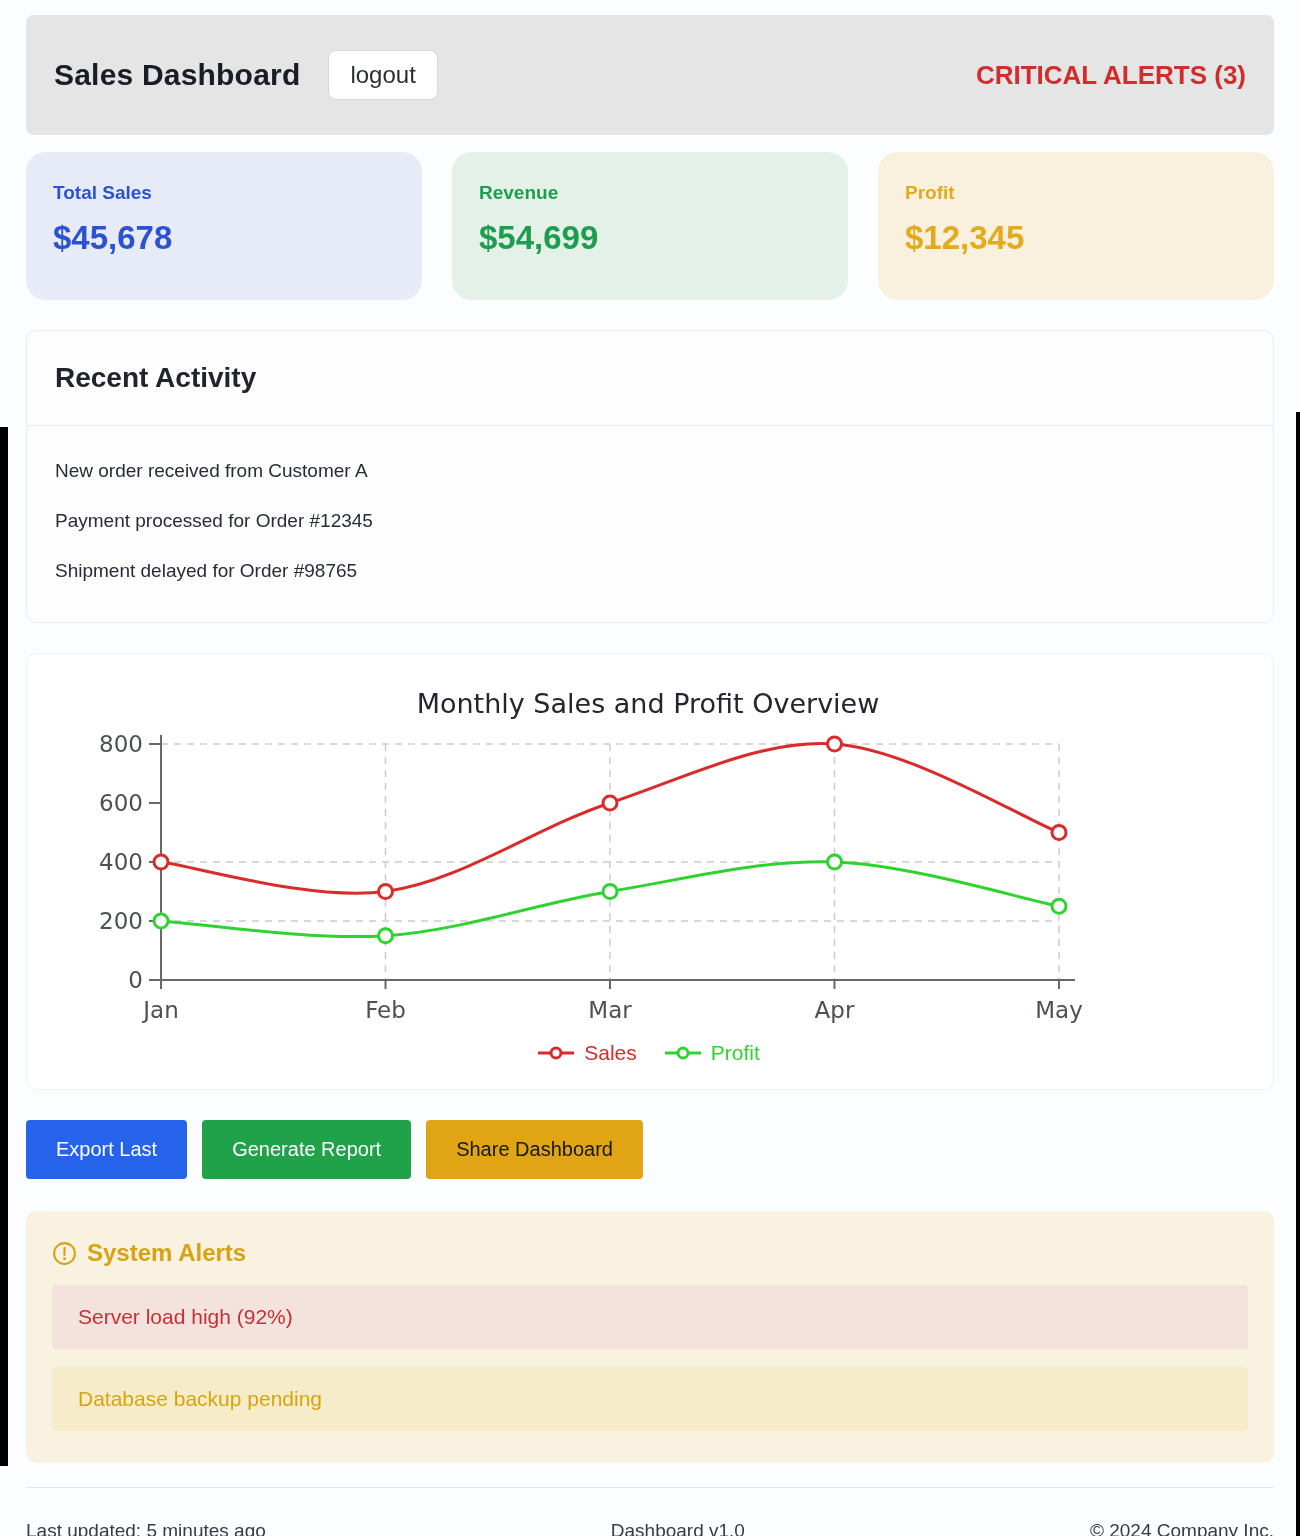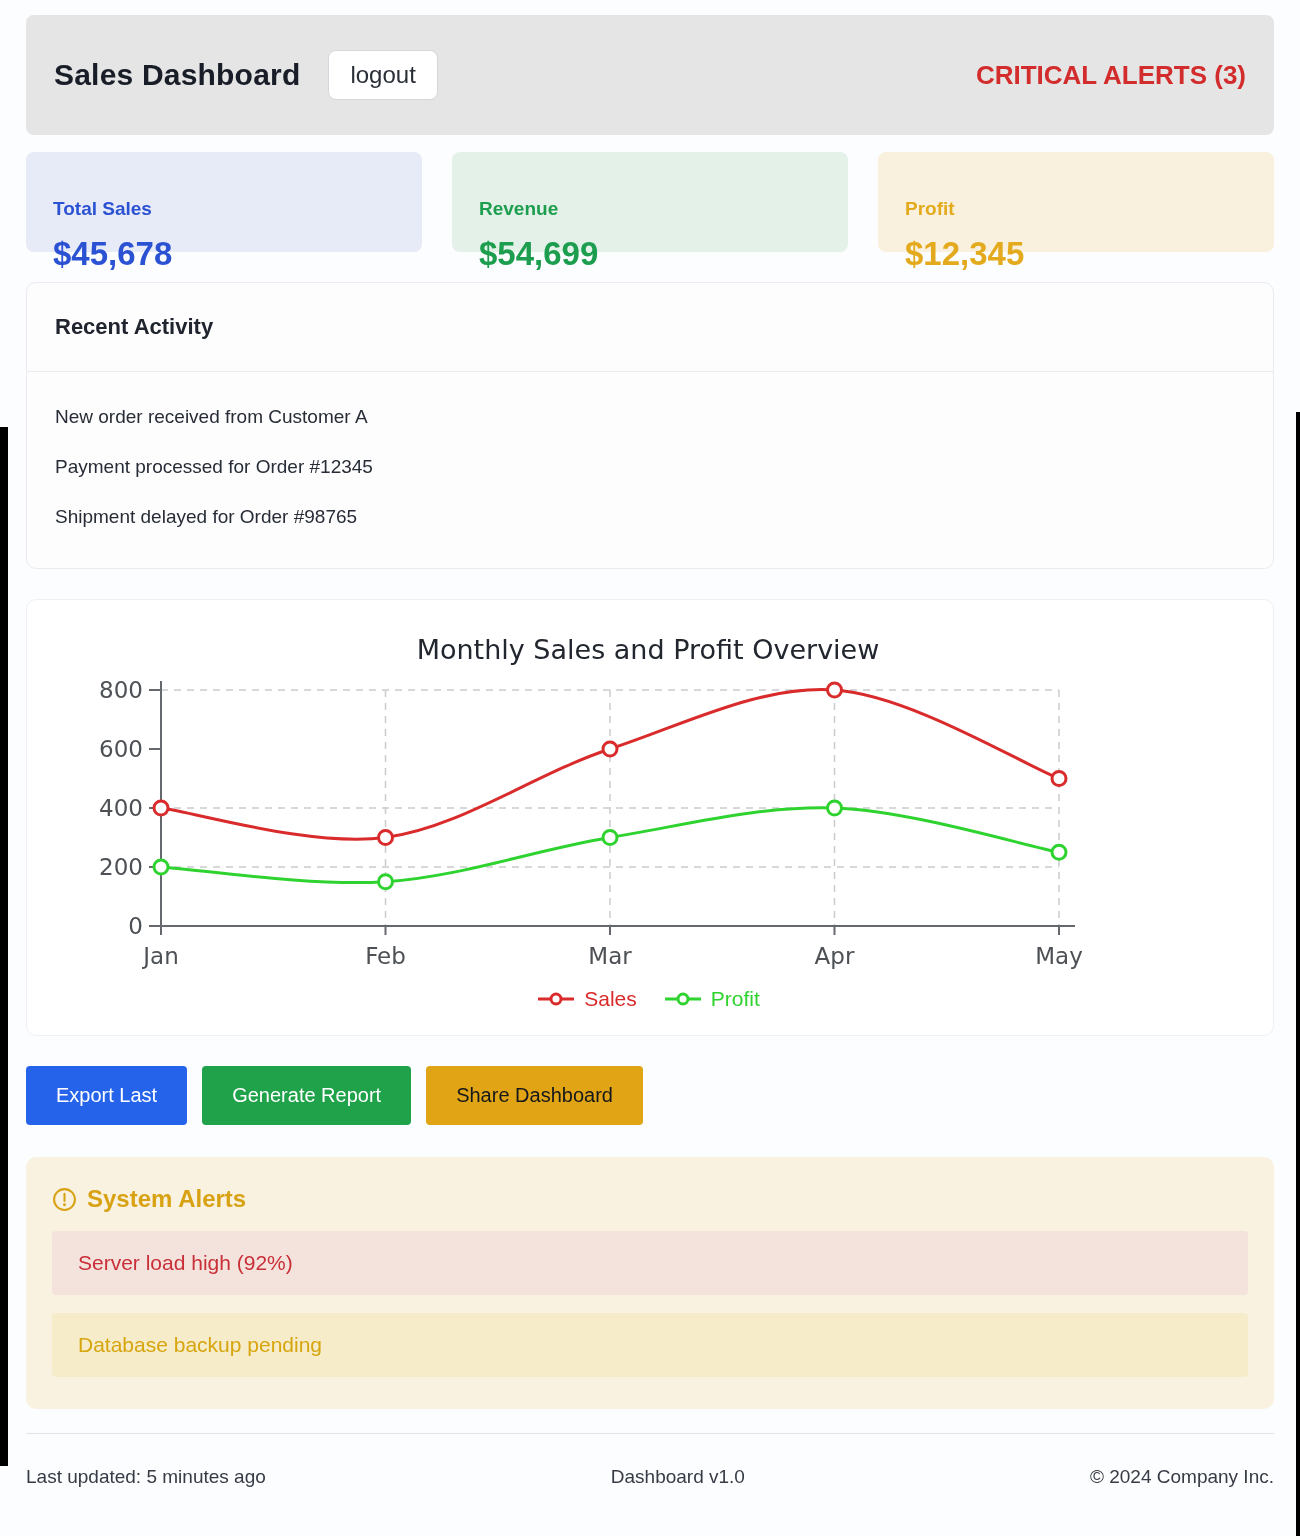--- a/index.html
+++ b/index.html
@@ -36,35 +36,35 @@
     padding: 10px 21px;
     font-size: 24px;
     color: #2a2e36;
     font-family: inherit;
     cursor: pointer;
   }
   .critical { margin-left: auto; font-size: 26px; font-weight: 700; color: #d32c2c; }
 
   
   .stats-row { display: grid; grid-template-columns: 1fr 1fr 1fr; gap: 30px; margin-bottom: 30px; }
-  .stat-card { border-radius: 8px; height: 100px; padding: 46px 27px; }
+  .stat-card { border-radius: 20px; height: 148px; padding: 30px 27px; }
   .stat-card .stat-label { font-size: 19px; font-weight: 600; }
   .stat-card .stat-value { font-size: 33px; font-weight: 700; margin-top: 15px; }
   .stat-blue  { background: #e7eaf7; color: #2b52d3; }
   .stat-green { background: #e4f1e8; color: #1d9e4f; }
   .stat-gold  { background: #f9f1de; color: #e3aa1d; }
 
   
   .activity-card {
     background: #fdfdfe;
     border: 1px solid #e9ebee;
     border-radius: 10px;
     margin-bottom: 30px;
   }
-  .activity-header { padding: 31px 28px; font-size: 22px; font-weight: 700; color: #20242e; border-bottom: 1px solid #e9ebee; }
+  .activity-header { padding: 31px 28px; font-size: 28px; font-weight: 700; color: #20242e; border-bottom: 1px solid #e9ebee; }
   .activity-list { padding: 34px 28px 40px 28px; }
   .activity-item { font-size: 19px; color: #272c36; }
   .activity-item + .activity-item { margin-top: 28px; }
 
   
   .chart-card {
     background: #ffffff;
     border: 1px solid #eef0f3;
     border-radius: 10px;
     padding: 34px 4px 24px 0;

